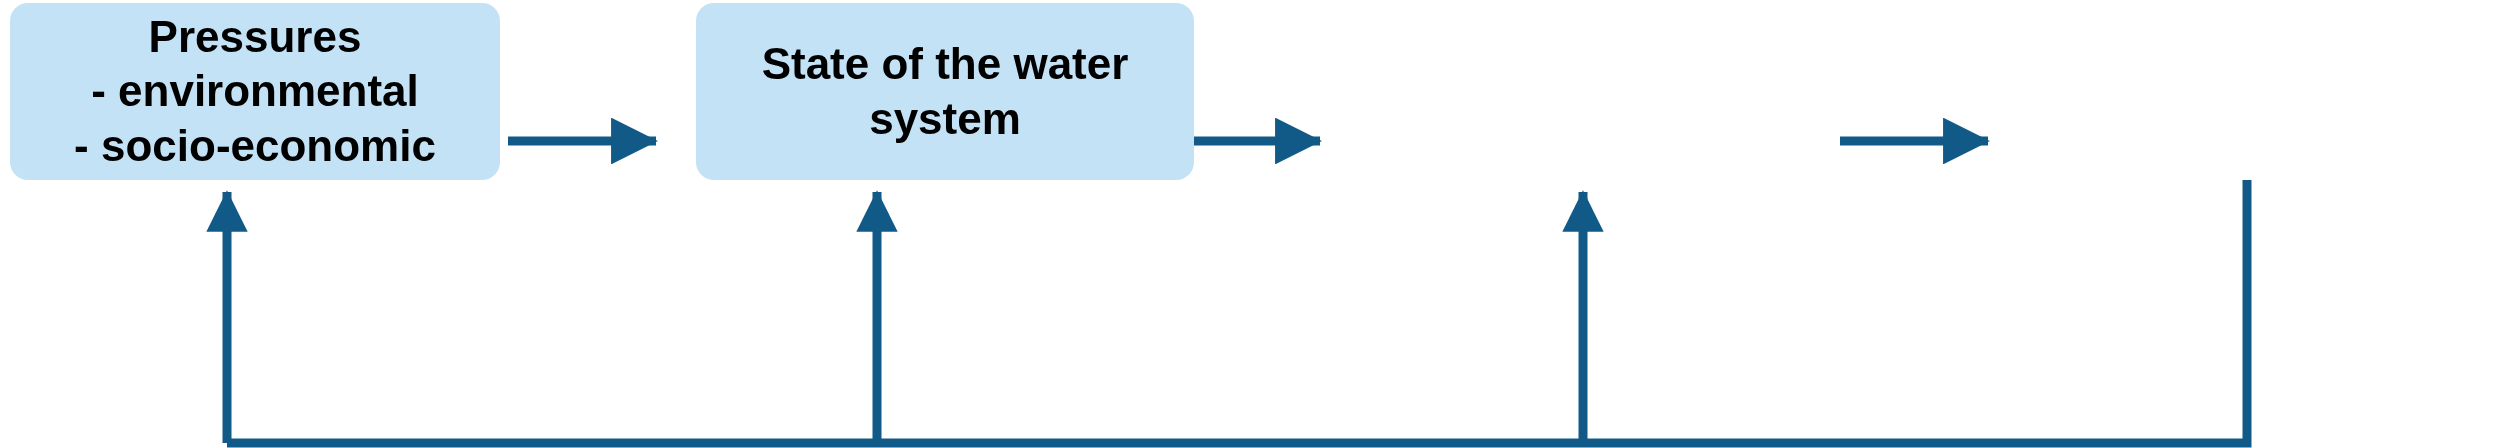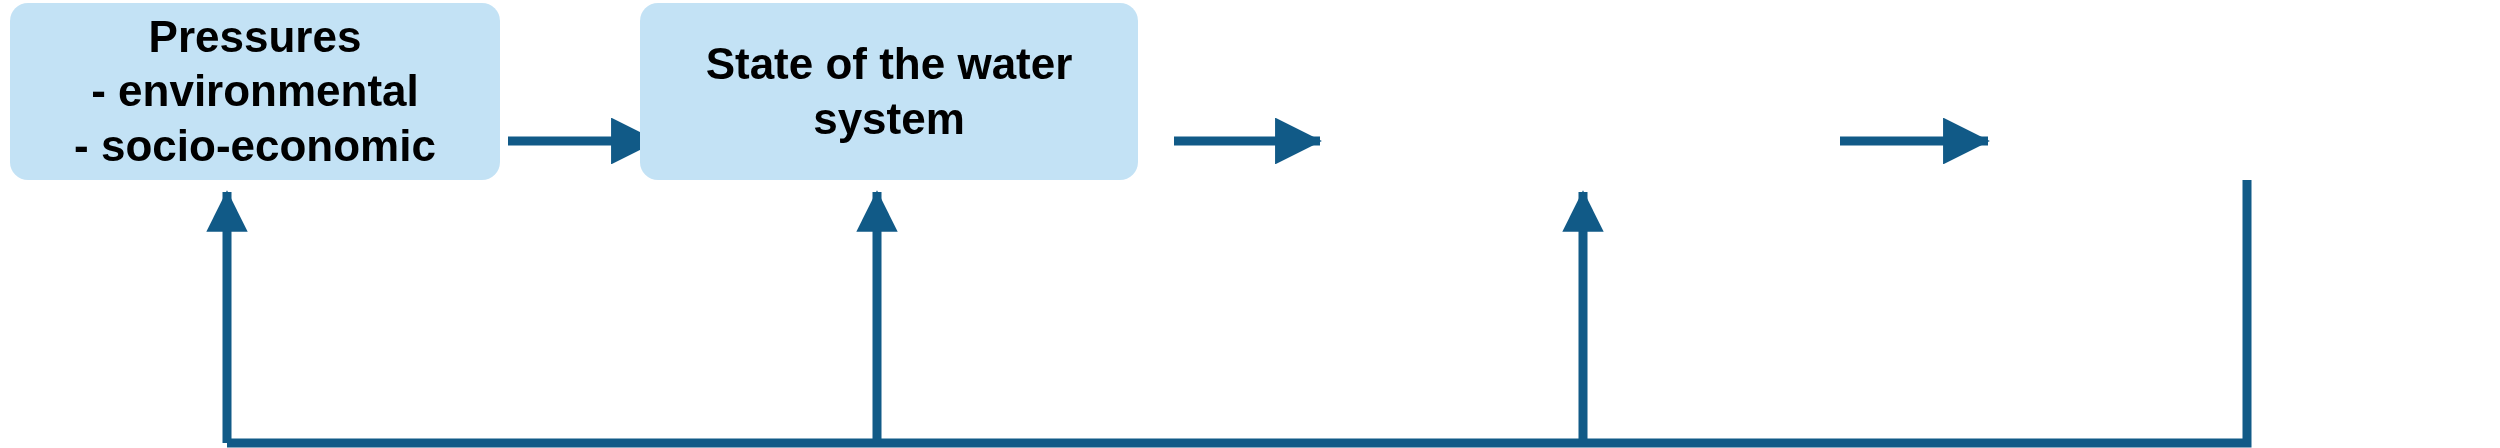--- a/index.html
+++ b/index.html
@@ -70,20 +70,20 @@
     <line x1="877" y1="443" x2="877" y2="192" stroke="#115a87" stroke-width="9" marker-end="url(#arrow-up)"></line>
     <line x1="1583" y1="443" x2="1583" y2="192" stroke="#115a87" stroke-width="9" marker-end="url(#arrow-up)"></line>
   </svg>
 
   <div class="node-box" id="node-pressures" style="left: 10px; top: 3px; width: 490px; height: 177px; background: rgb(195, 226, 245);">
     <span class="node-label">Pressures
 - environmental
 - socio-economic</span>
   </div>
 
-  <div class="node-box" id="node-state" style="left: 640px; top: 3px; width: 498px; height: 177px; background: rgb(195, 226, 245);">
+  <div class="node-box" id="node-state" style="left: 696px; top: 3px; width: 498px; height: 177px; background: rgb(195, 226, 245);">
     <span class="node-label">State of the water
 system</span>
   </div>
 
 
 
 </div>
 
 </body></html>

